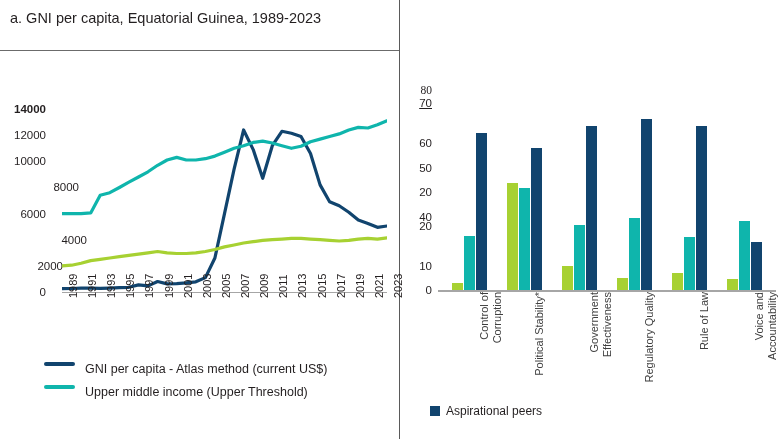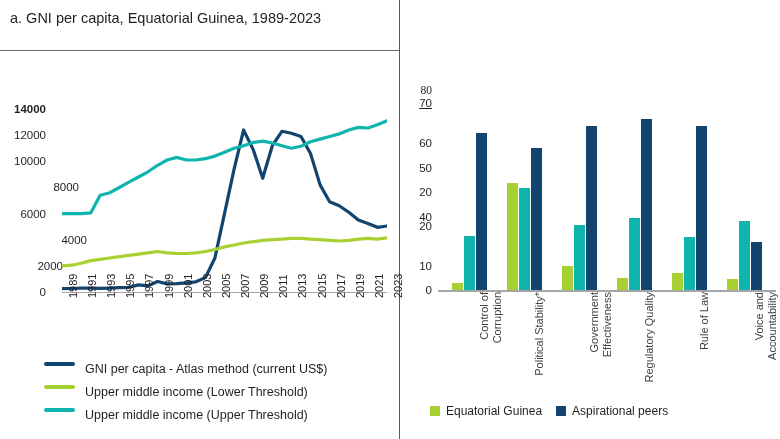--- a/index.html
+++ b/index.html
@@ -121,24 +121,20 @@
           <div class="xt-a" style="left: 330px; top: 0px;">2023</div>
         </div>
     </div>
 
     <div class="legend-a" id="legend-a">
         <div class="leg-a-row">
           <span class="leg-a-line" style="background: rgb(17, 68, 110);"></span>
           <span class="leg-a-txt">GNI per capita - Atlas method (current US$)</span>
         </div>
         <div class="leg-a-row">
-          <span class="leg-a-line" style="background: rgb(167, 209, 50);"></span>
-          <span class="leg-a-txt">Upper middle income (Lower Threshold)</span>
-        </div>
-        <div class="leg-a-row">
           <span class="leg-a-line" style="background: rgb(15, 181, 172);"></span>
           <span class="leg-a-txt">Upper middle income (Upper Threshold)</span>
         </div>
       </div>
   </div>
 
   <div class="divider-v"></div>
 
   <div class="panel-right">
 
@@ -193,23 +189,19 @@
           <div class="xcat" style="left: 90.5px; top: 94px;">Political Stability*</div>
           <div class="xcat" style="left: 145.5px; top: 94px;">Government Effectiveness</div>
           <div class="xcat" style="left: 200.5px; top: 94px;">Regulatory Quality</div>
           <div class="xcat" style="left: 255.5px; top: 94px;">Rule of Law</div>
           <div class="xcat" style="left: 310.5px; top: 94px;">Voice and Accountability</div>
         </div>
     </div>
 
     <div class="legend-b" id="legend-b">
         <div class="leg-b-item">
-          <span class="leg-b-sw" style="background: rgb(167, 209, 50);"></span>
-          <span class="leg-b-txt">Equatorial Guinea</span>
-        </div>
-        <div class="leg-b-item">
           <span class="leg-b-sw" style="background: rgb(17, 68, 110);"></span>
           <span class="leg-b-txt">Aspirational peers</span>
         </div>
       </div>
   </div>
 
 </div>
 
 </body></html>

